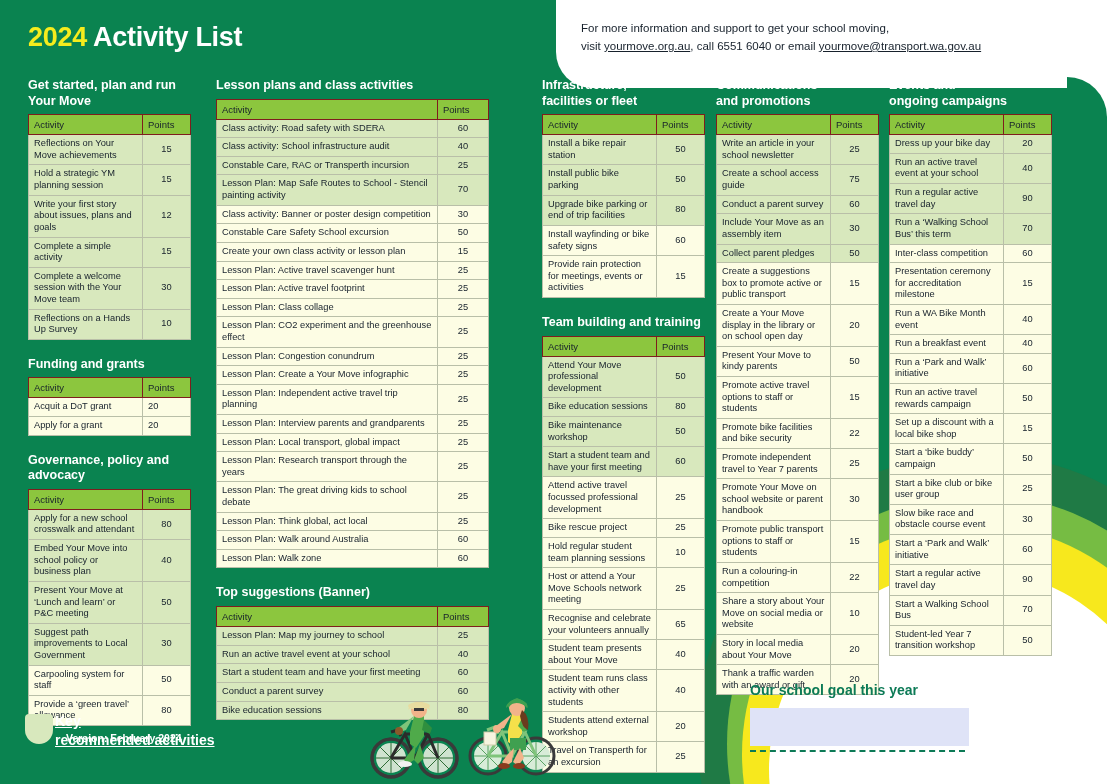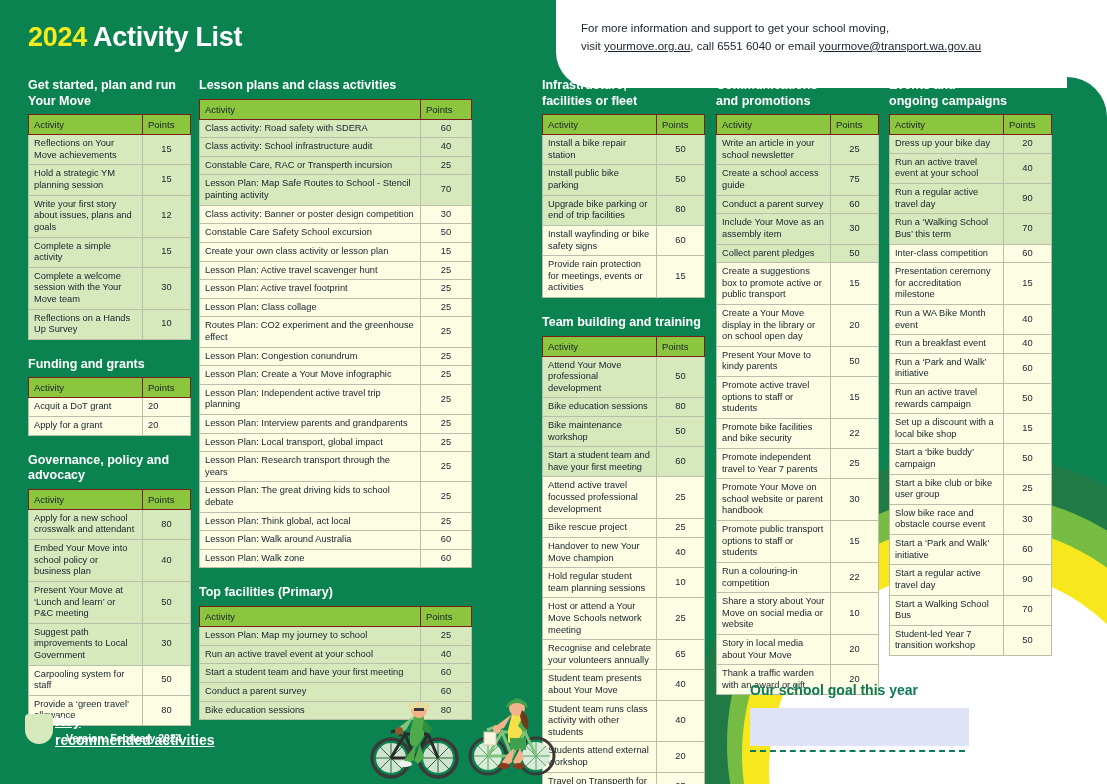--- a/index.html
+++ b/index.html
@@ -40,21 +40,21 @@
     position:absolute;left:28px;top:22px;
     font-size:27px;font-weight:bold;color:#ffffff;letter-spacing:-0.3px;
     white-space:nowrap;
   }
   #page-title .yr{color:#f5ec1d;}
 
   
   #columns{position:absolute;left:0;top:78px;width:1107px;}
   .col{position:absolute;top:0;}
   #col1{left:28px;width:163px;}
-  #col2{left:199px;width:273px;}
+  #col2{left:216px;width:273px;}
   #col3{left:542px;width:163px;}
   #col4{left:716px;width:163px;}
   #col5{left:889px;width:163px;}
 
   .sec-title{
     color:#ffffff;font-weight:bold;font-size:12.5px;line-height:1.25;
     margin:0 0 5px 0;
   }
   .sec-gap{margin-top:17px;}
 
@@ -259,21 +259,21 @@
           </tr>
           <tr class="plain">
             <td>Lesson Plan: Active travel footprint</td>
             <td class="pts">25</td>
           </tr>
           <tr class="plain">
             <td>Lesson Plan: Class collage</td>
             <td class="pts">25</td>
           </tr>
           <tr class="plain">
-            <td>Routes Plan: CO2 experiment and the greenhouse effect</td>
+            <td>Lesson Plan: CO2 experiment and the greenhouse effect</td>
             <td class="pts">25</td>
           </tr>
           <tr class="plain">
             <td>Lesson Plan: Congestion conundrum</td>
             <td class="pts">25</td>
           </tr>
           <tr class="plain">
             <td>Lesson Plan: Create a Your Move infographic</td>
             <td class="pts">25</td>
           </tr>
@@ -304,21 +304,21 @@
           <tr class="plain">
             <td>Lesson Plan: Walk around Australia</td>
             <td class="pts">60</td>
           </tr>
           <tr class="plain">
             <td>Lesson Plan: Walk zone</td>
             <td class="pts">60</td>
           </tr>
         </tbody>
       </table>
-      <div class="sec-title sec-gap">Top facilities (Primary)</div>
+      <div class="sec-title sec-gap">Top suggestions (Banner)</div>
       <table class="act">
         <thead>
           <tr>
             <th>Activity</th>
             <th class="pts">Points</th>
           </tr>
         </thead>
         <tbody>
           <tr class="rec">
             <td>Lesson Plan: Map my journey to school</td>
@@ -400,24 +400,20 @@
             <td>Start a student team and have your first meeting</td>
             <td class="pts">60</td>
           </tr>
           <tr class="plain">
             <td>Attend active travel focussed professional development</td>
             <td class="pts">25</td>
           </tr>
           <tr class="plain">
             <td>Bike rescue project</td>
             <td class="pts">25</td>
-          </tr>
-          <tr class="plain">
-            <td>Handover to new Your Move champion</td>
-            <td class="pts">40</td>
           </tr>
           <tr class="plain">
             <td>Hold regular student team planning sessions</td>
             <td class="pts">10</td>
           </tr>
           <tr class="plain">
             <td>Host or attend a Your Move Schools network meeting</td>
             <td class="pts">25</td>
           </tr>
           <tr class="plain">

